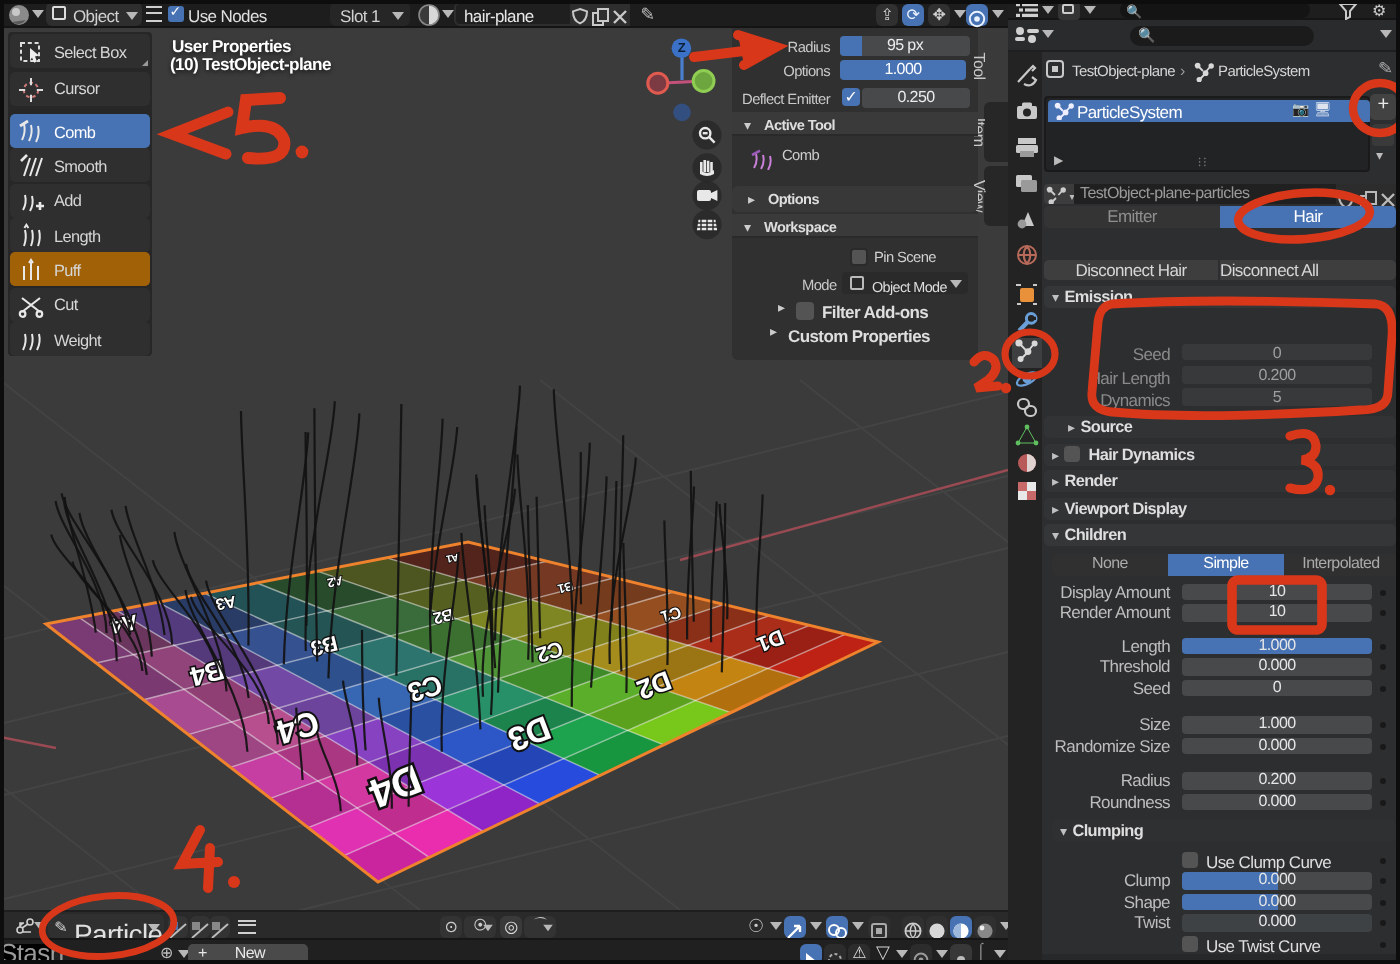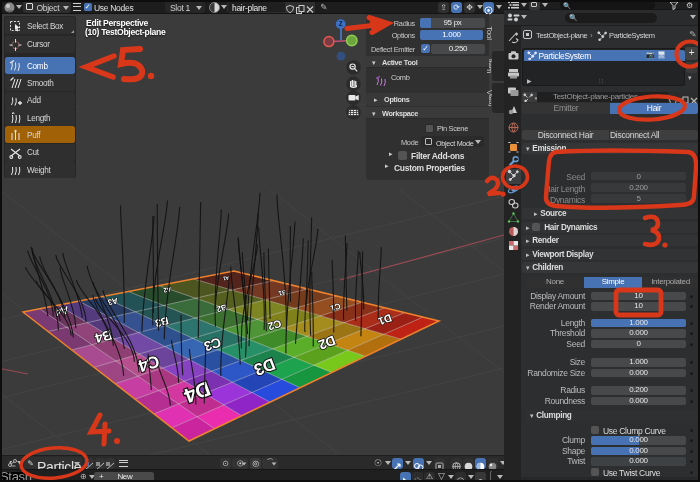--- a/index.html
+++ b/index.html
@@ -212,21 +212,21 @@
 <path d="M30,67 h1.3 v5 h-1.3 z M31.7,66 h1.3 v6 h-1.3 z M33.4,66.4 h1.3 v5.6 h-1.3 z M35.1,67 h1.3 v5 h-1.3 z M30,71 q3.5,3 7,0 l0,2 q-3.5,2 -7,0 z"></path>
 </g>
 <g fill="#e8e8e8">
 <rect x="28.5" y="81" width="7" height="5.5" rx="1"></rect>
       <path d="M35.5,82.5 l3.2,-1.5 v5.5 l-3.2,-1.5 z"></path>
 </g>
 <g fill="#e8e8e8">
 <path d="M29,95.5 h9 l1,6 h-11 z M30.5,95.5 v6 M33.5,95.5 v6 M36.5,95.5 v6 M28.6,97.5 h9.8 M28.2,99.5 h10.4" stroke="#2a2a2a" stroke-width="0.7"></path>
 </g>
 </svg>
-<div class="abs" style="left:86px;top:18px;z-index:5;color:#ffffff;font-size:8.6px;font-weight:bold;text-shadow:0 1px 2px #0009">Edit Perspective</div>
+<div class="abs" style="left:86px;top:18px;z-index:5;color:#ffffff;font-size:8.6px;font-weight:bold;text-shadow:0 1px 2px #0009">User Properties</div>
 <div class="abs" style="left:85px;top:27px;z-index:5;color:#ffffff;font-size:8.6px;font-weight:bold;text-shadow:0 1px 2px #0009">(10) TestObject-plane</div>
 <div class="abs" style="left:4px;top:16px;width:72px;height:161.5px;background:#272727;z-index:6;border-radius:2px">
     <div class="abs" style="left:1px;top:1.0px;width:70px;height:17px;background:#2f2f2f;border-radius:2.5px">
       <div class="abs" style="left:4px;top:2px;width:13px;height:13px"><svg width="13" height="14" viewBox="0 0 13 14" style="">
           <g stroke="#ddd" fill="none" stroke-width="1">
             <rect x="1.5" y="2.5" width="9" height="9" stroke-dasharray="2 1.4"></rect>
             <path d="M6,5 l4.5,3.8 -2,0.4 1,2.6 -1.4,0.6 -1.1,-2.6 -1,1.6 z" fill="#eee" stroke="none"></path>
           </g>
         </svg></div>
       <div class="abs" style="left:22px;top:4.8px;font-size:8.2px;color:#d6d6d6">Select Box</div>
@@ -593,21 +593,21 @@
       <svg width="10" height="9" viewBox="0 0 10 9" style="position:absolute;left:1px;top:0.5px">
         <g fill="none" stroke="#ccc" stroke-width="0.9">
           <path d="M2,2 l2.5,2.5 M8,2.5 l-1.8,2 M3,8 l2,-2"></path>
           <circle cx="1.8" cy="1.8" r="1" fill="#ccc"></circle>
           <circle cx="8.6" cy="2" r="0.9" fill="#ccc"></circle>
           <circle cx="2.6" cy="8" r="0.9" fill="#ccc"></circle>
         </g>
       </svg>
       <span style="position:absolute;right:0px;top:2.5px;font-size:5px;color:#bbb">▾</span>
     </div>
-    <div class="abs" style="left:33px;top:92px;width:131px;height:10px;background:#202020;color:#9a9a9a;font-size:8px;line-height:10px"><span style="margin-left:16px">TestObject-plane-particles</span></div>
+    <div class="abs" style="left:33px;top:92px;width:131px;height:10px;background:#202020;color:#9a9a9a;font-size:8px;line-height:10px"><span style="margin-left:3px">TestObject-plane-particles</span></div>
     <div class="abs" style="left:164.0px;top:92px;width:10.5px;height:10px;background:#2c2c2c"><svg width="10" height="10" viewBox="0 0 10 10" style="">
         <path d="M5,1.5 l3.5,1.2 c0,3 -1.2,5 -3.5,6 c-2.3,-1 -3.5,-3 -3.5,-6 z" fill="none" stroke="#b9b9b9" stroke-width="1"></path>
       </svg></div>
     <div class="abs" style="left:174.5px;top:92px;width:10.5px;height:10px;background:#2c2c2c"><svg width="10" height="10" viewBox="0 0 10 10" style="">
         <rect x="1.5" y="3" width="5" height="6" fill="none" stroke="#b9b9b9" stroke-width="1"></rect>
         <rect x="4" y="1" width="5" height="6" fill="#2c2c2c" stroke="#b9b9b9" stroke-width="1"></rect>
       </svg></div>
     <div class="abs" style="left:185.0px;top:92px;width:10.5px;height:10px;background:#2c2c2c"><svg width="10" height="10" viewBox="0 0 10 10" style="">
         <path d="M2,2 L8,8 M8,2 L2,8" stroke="#b9b9b9" stroke-width="1.2"></path>
       </svg></div>

